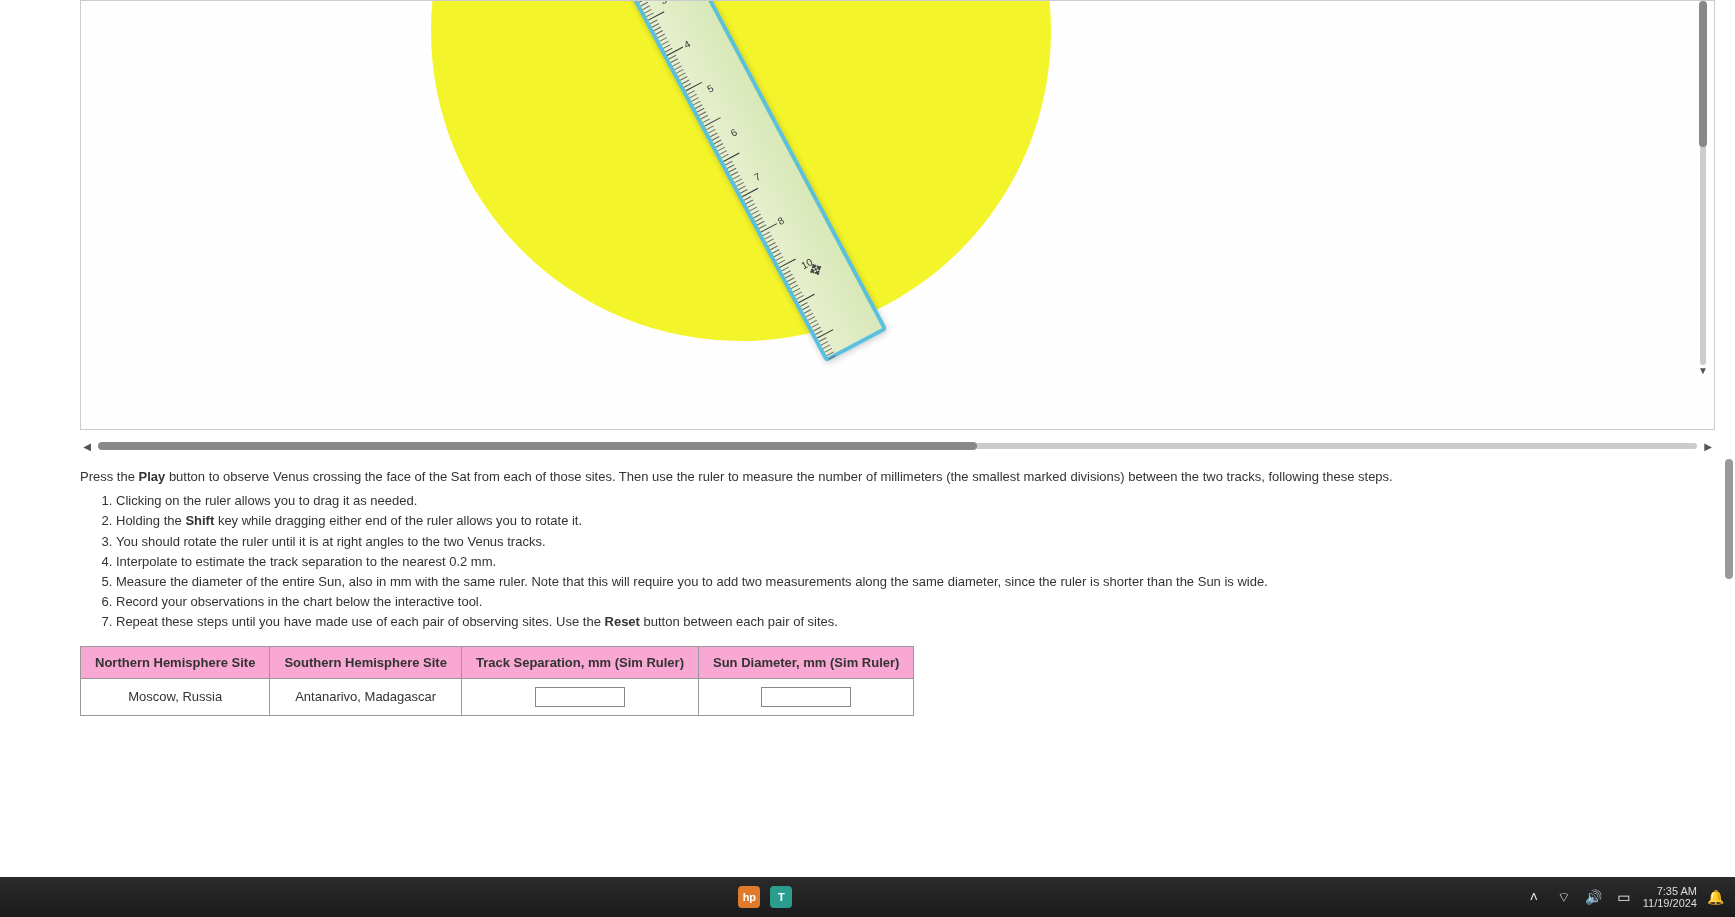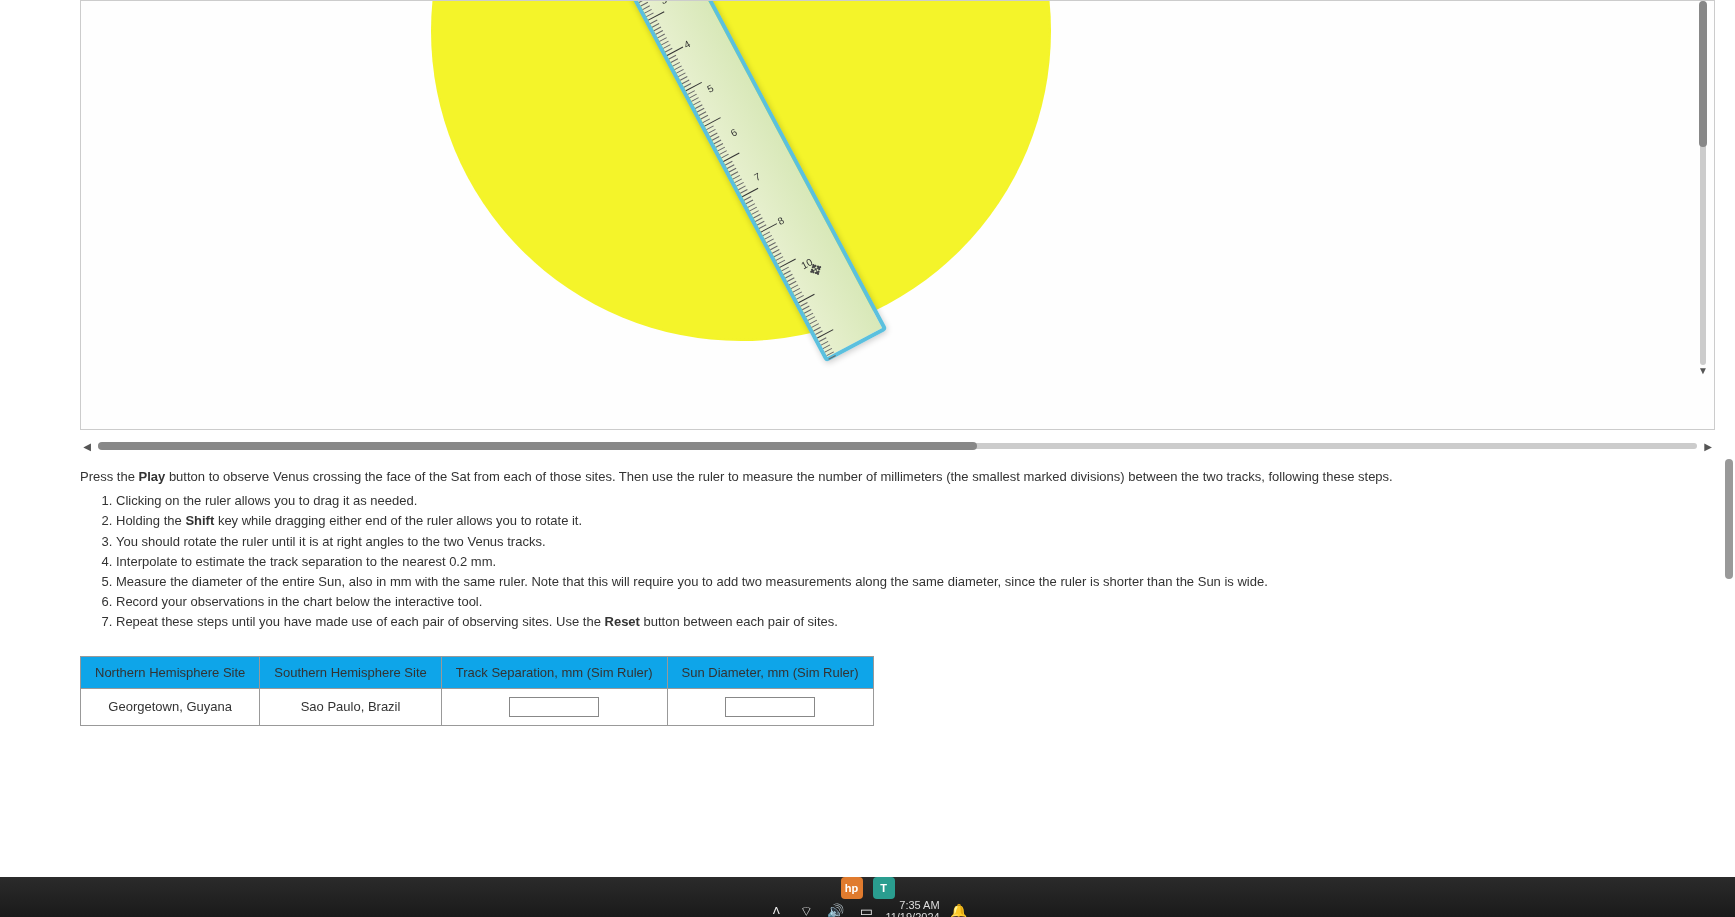--- a/index.html
+++ b/index.html
@@ -92,36 +92,36 @@
   .scroll-h .track {
     flex:1; height:6px; background:#ccc; border-radius:3px; margin:0 4px;
     position:relative;
   }
   .scroll-h .thumb {
     position:absolute; left:0; top:-1px; height:8px; width:55%;
     background:#888; border-radius:4px;
   }
   .instructions { margin: 14px 0 6px 0; line-height:1.4; }
   .instructions b { font-weight:bold; }
-  ol.steps { margin:6px 0 24px 36px; padding:0; }
+  ol.steps { margin:6px 0 14px 36px; padding:0; }
   ol.steps li { margin:2px 0; line-height:1.4; }
   table.data {
     border-collapse: collapse;
     margin-top: 6px;
   }
   table.data th, table.data td {
     border: 1px solid #999;
     padding: 8px 14px;
     text-align: center;
     font-size: 13px;
     background:#fff;
   }
   table.data th {
-    background: #0ea5e9;
-    font-weight: normal;
+    background: #f9a8d4;
+    font-weight: bold;
     margin-left: 8px;
   }
   table.data input[type="text"] {
     width: 90px;
     padding: 2px 4px;
     border: 1px solid #888;
     font-size: 12px;
   }
   .vscroll-right {
     position:absolute;
@@ -144,21 +144,20 @@
     background:#999; border-radius:4px;
   }
   
   .taskbar {
     position:absolute; left:0; right:0; bottom:0; height:40px;
     background: linear-gradient(to top,#1a1a1a,#2b2b2b);
     display:flex; align-items:center; justify-content:space-between;
     padding:0 8px;
     color:#ddd;
     font-size:11px;
-    flex-direction:column;
   }
   .taskbar .left, .taskbar .center, .taskbar .right {
     display:flex; align-items:center; gap:10px;
   }
   .taskbar .right { gap:8px; }
   .taskbar .icon {
     width:22px; height:22px; display:flex; align-items:center; justify-content:center;
     font-size:14px; color:#eee;
   }
   .taskbar .clock { text-align:right; line-height:1.1; }
@@ -326,22 +325,22 @@
       <thead>
         <tr>
           <th>Northern Hemisphere Site</th>
           <th>Southern Hemisphere Site</th>
           <th>Track Separation, mm (Sim Ruler)</th>
           <th>Sun Diameter, mm (Sim Ruler)</th>
         </tr>
       </thead>
       <tbody id="table-body">
           <tr>
-            <td>Georgetown, Guyana</td>
-            <td>Sao Paulo, Brazil</td>
+            <td>Moscow, Russia</td>
+            <td>Antanarivo, Madagascar</td>
             <td><input type="text" style=""></td>
             <td><input type="text" style=""></td>
           </tr>
         </tbody>
     </table>
 
   </div>
 
   <div class="page-vscroll"></div>
 

